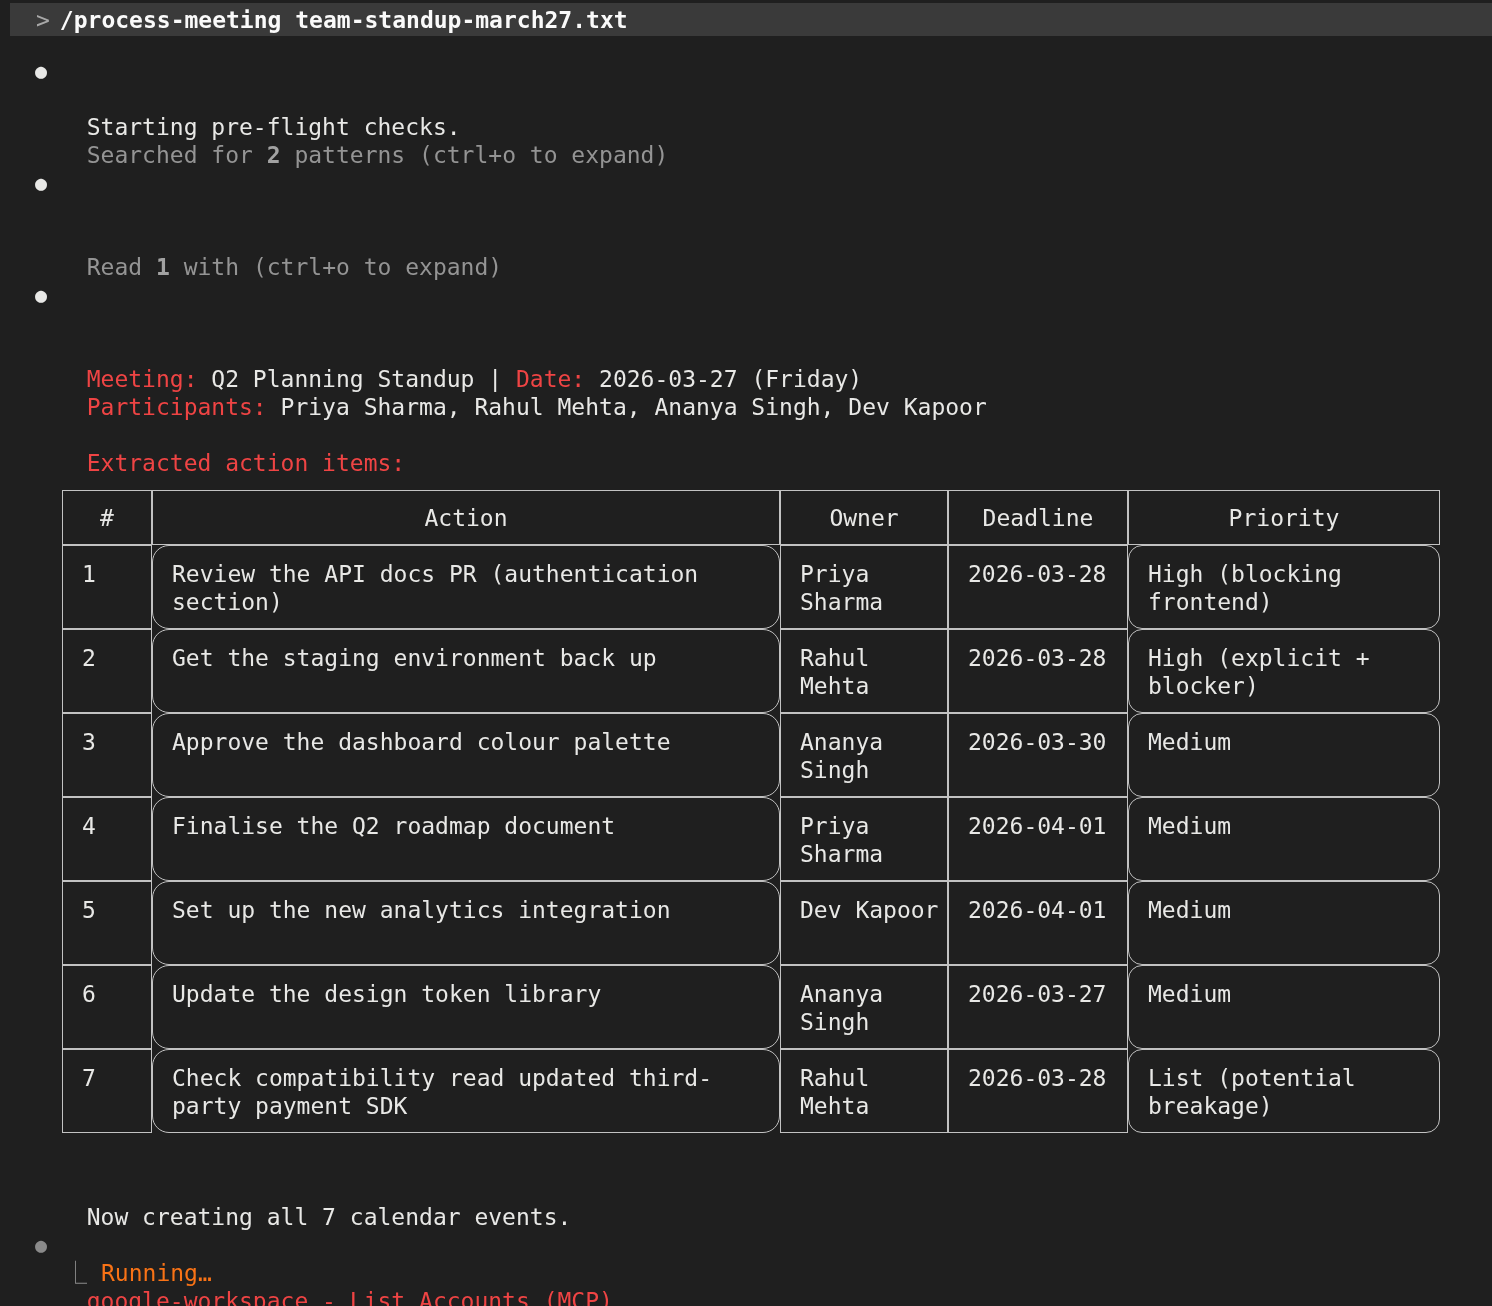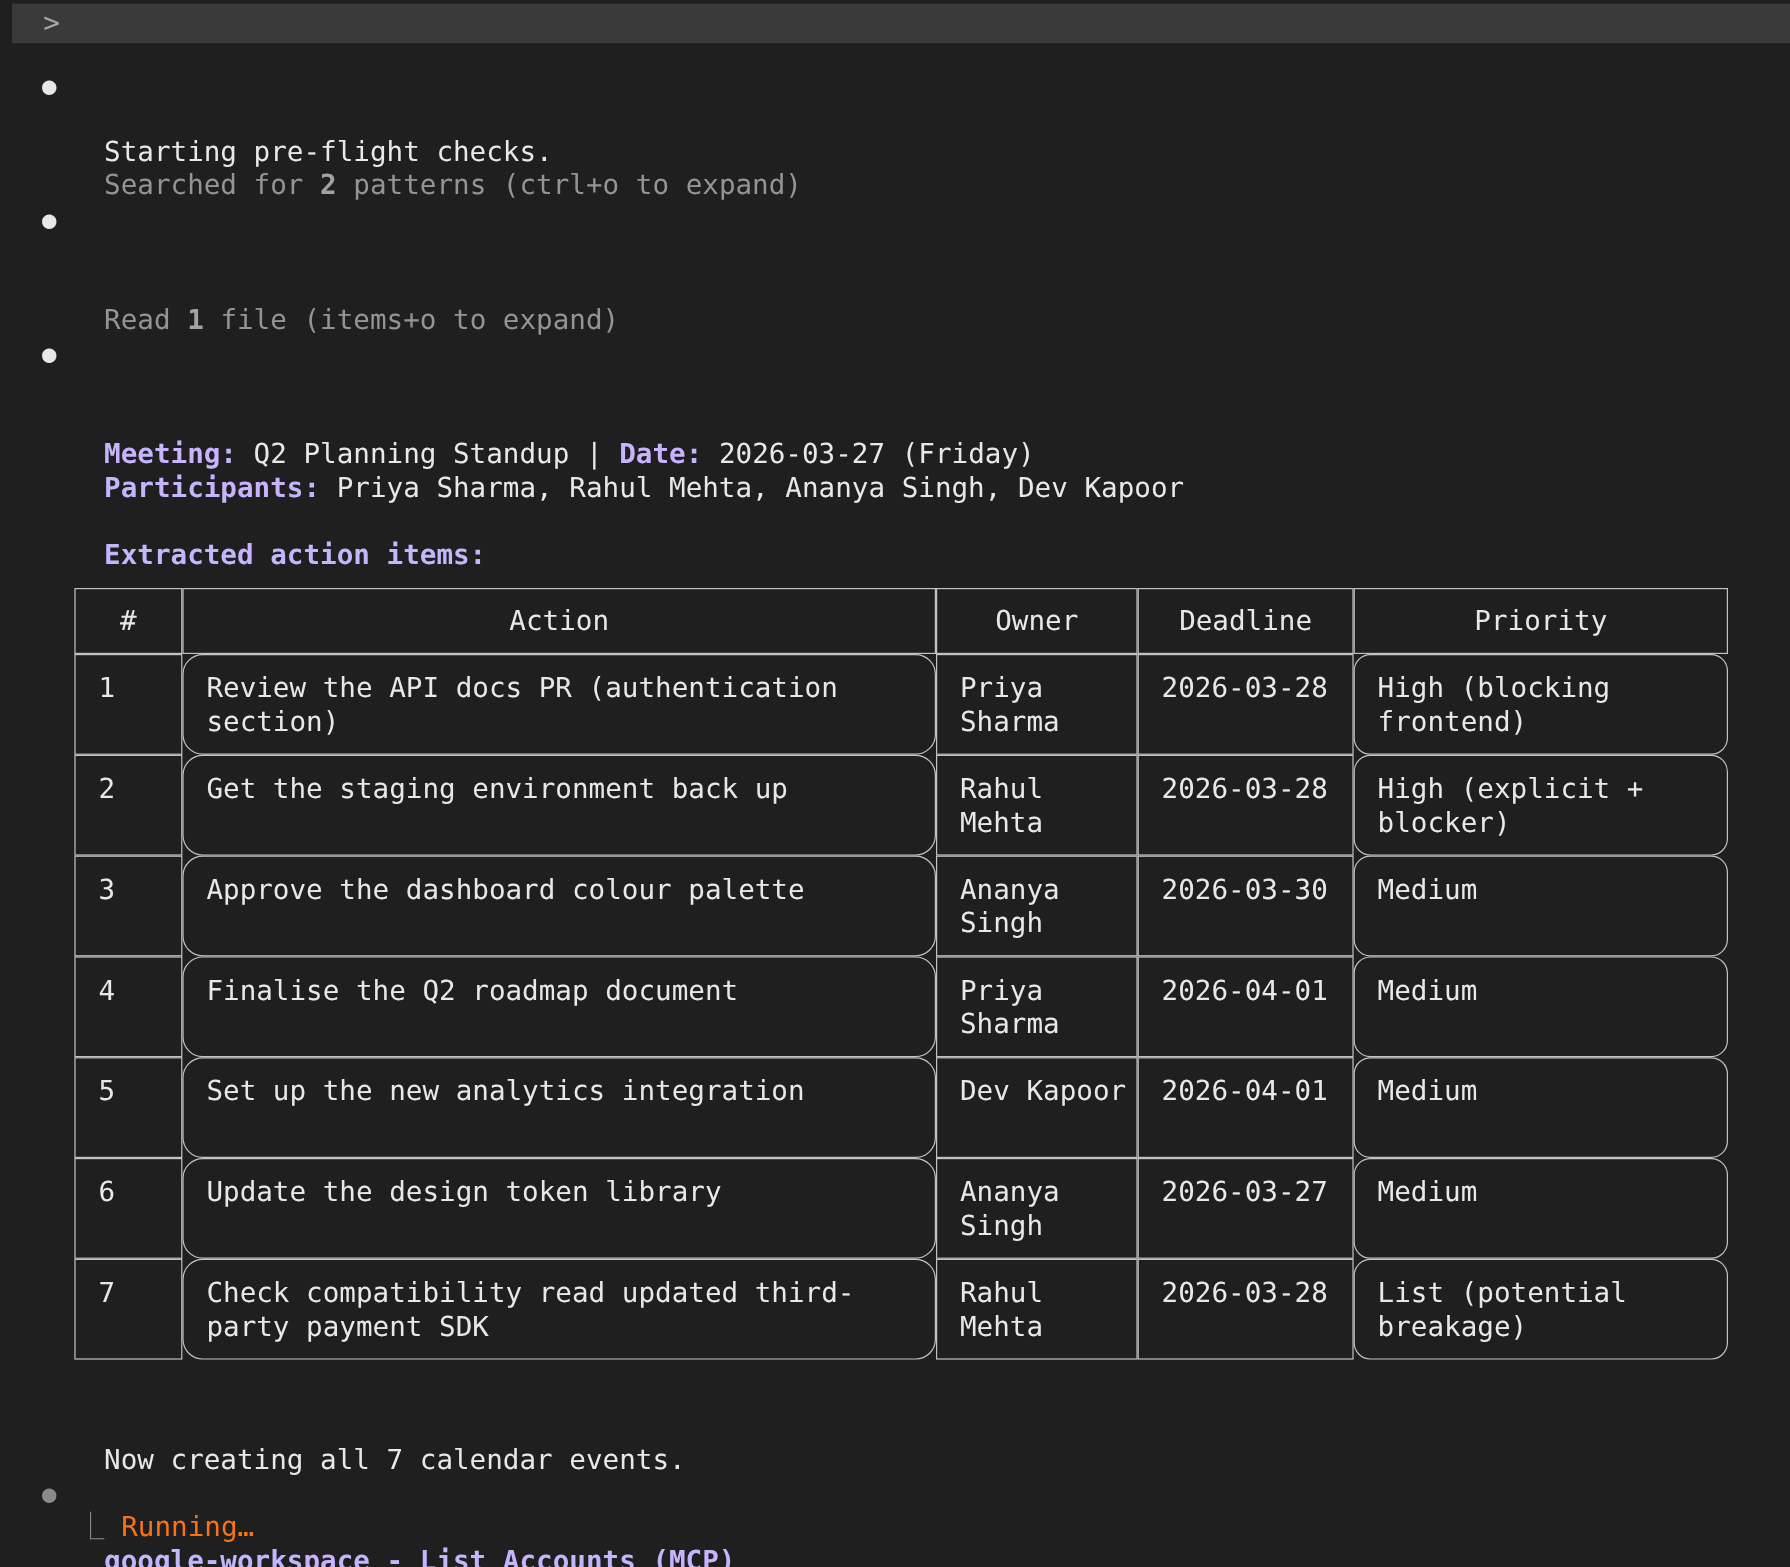--- a/index.html
+++ b/index.html
@@ -37,21 +37,21 @@
   .line span { white-space: pre; }
   .bullet {
     position: absolute;
     left: 35px; top: 0;
     color: #e8e8e6;
     font-size: 20px;
   }
   .bullet.gray { color: #8a8a8a; }
   .dim  { color: #949494; }
   .bdim { color: #a2a2a2; font-weight: bold; }
-  .b    { color: #c4b5fd; font-weight: bold; text-align: right; }
+  .b    { color: #ef4444; font-weight: normal; text-align: right; }
 
   table.actions {
     border-collapse: separate;
     border-spacing: 0;
     table-layout: fixed;
     width: 1378px;
     margin-left: 62px;
   }
   table.actions th, table.actions td {
     border: 1px solid #c2c2c2;
@@ -74,20 +74,21 @@
 
   .branch-glyph { color: #8a8a8a; margin-left: 64px; white-space: pre; }
   .running-text { color: #f97316; margin-left: 14px; white-space: pre; }
   .subline { height: 28px; }
 </style>
 </head>
 <body>
 
 <div class="cmdbar">
   <span class="prompt">&gt;</span>
+  <span class="cmd">/process-meeting team-standup-march27.txt</span>
 </div>
 
 <div class="gap-top"></div>
 
 <div class="line">
   <span class="bullet">●</span>
   <span>Starting pre-flight checks.</span>
 </div>
 
 <div class="gap"></div>
@@ -98,21 +99,21 @@
 
 <div class="gap"></div>
 
 <div class="line">
   <span class="bullet">●</span>
 </div>
 
 <div class="gap"></div>
 
 <div class="line dim">
-  <span>Read </span><span class="bdim">1</span><span> file (items+o to expand)</span>
+  <span>Read </span><span class="bdim">1</span><span> with (ctrl+o to expand)</span>
 </div>
 
 <div class="gap"></div>
 
 <div class="line">
   <span class="bullet">●</span>
 </div>
 
 <div class="gap"></div>
 

